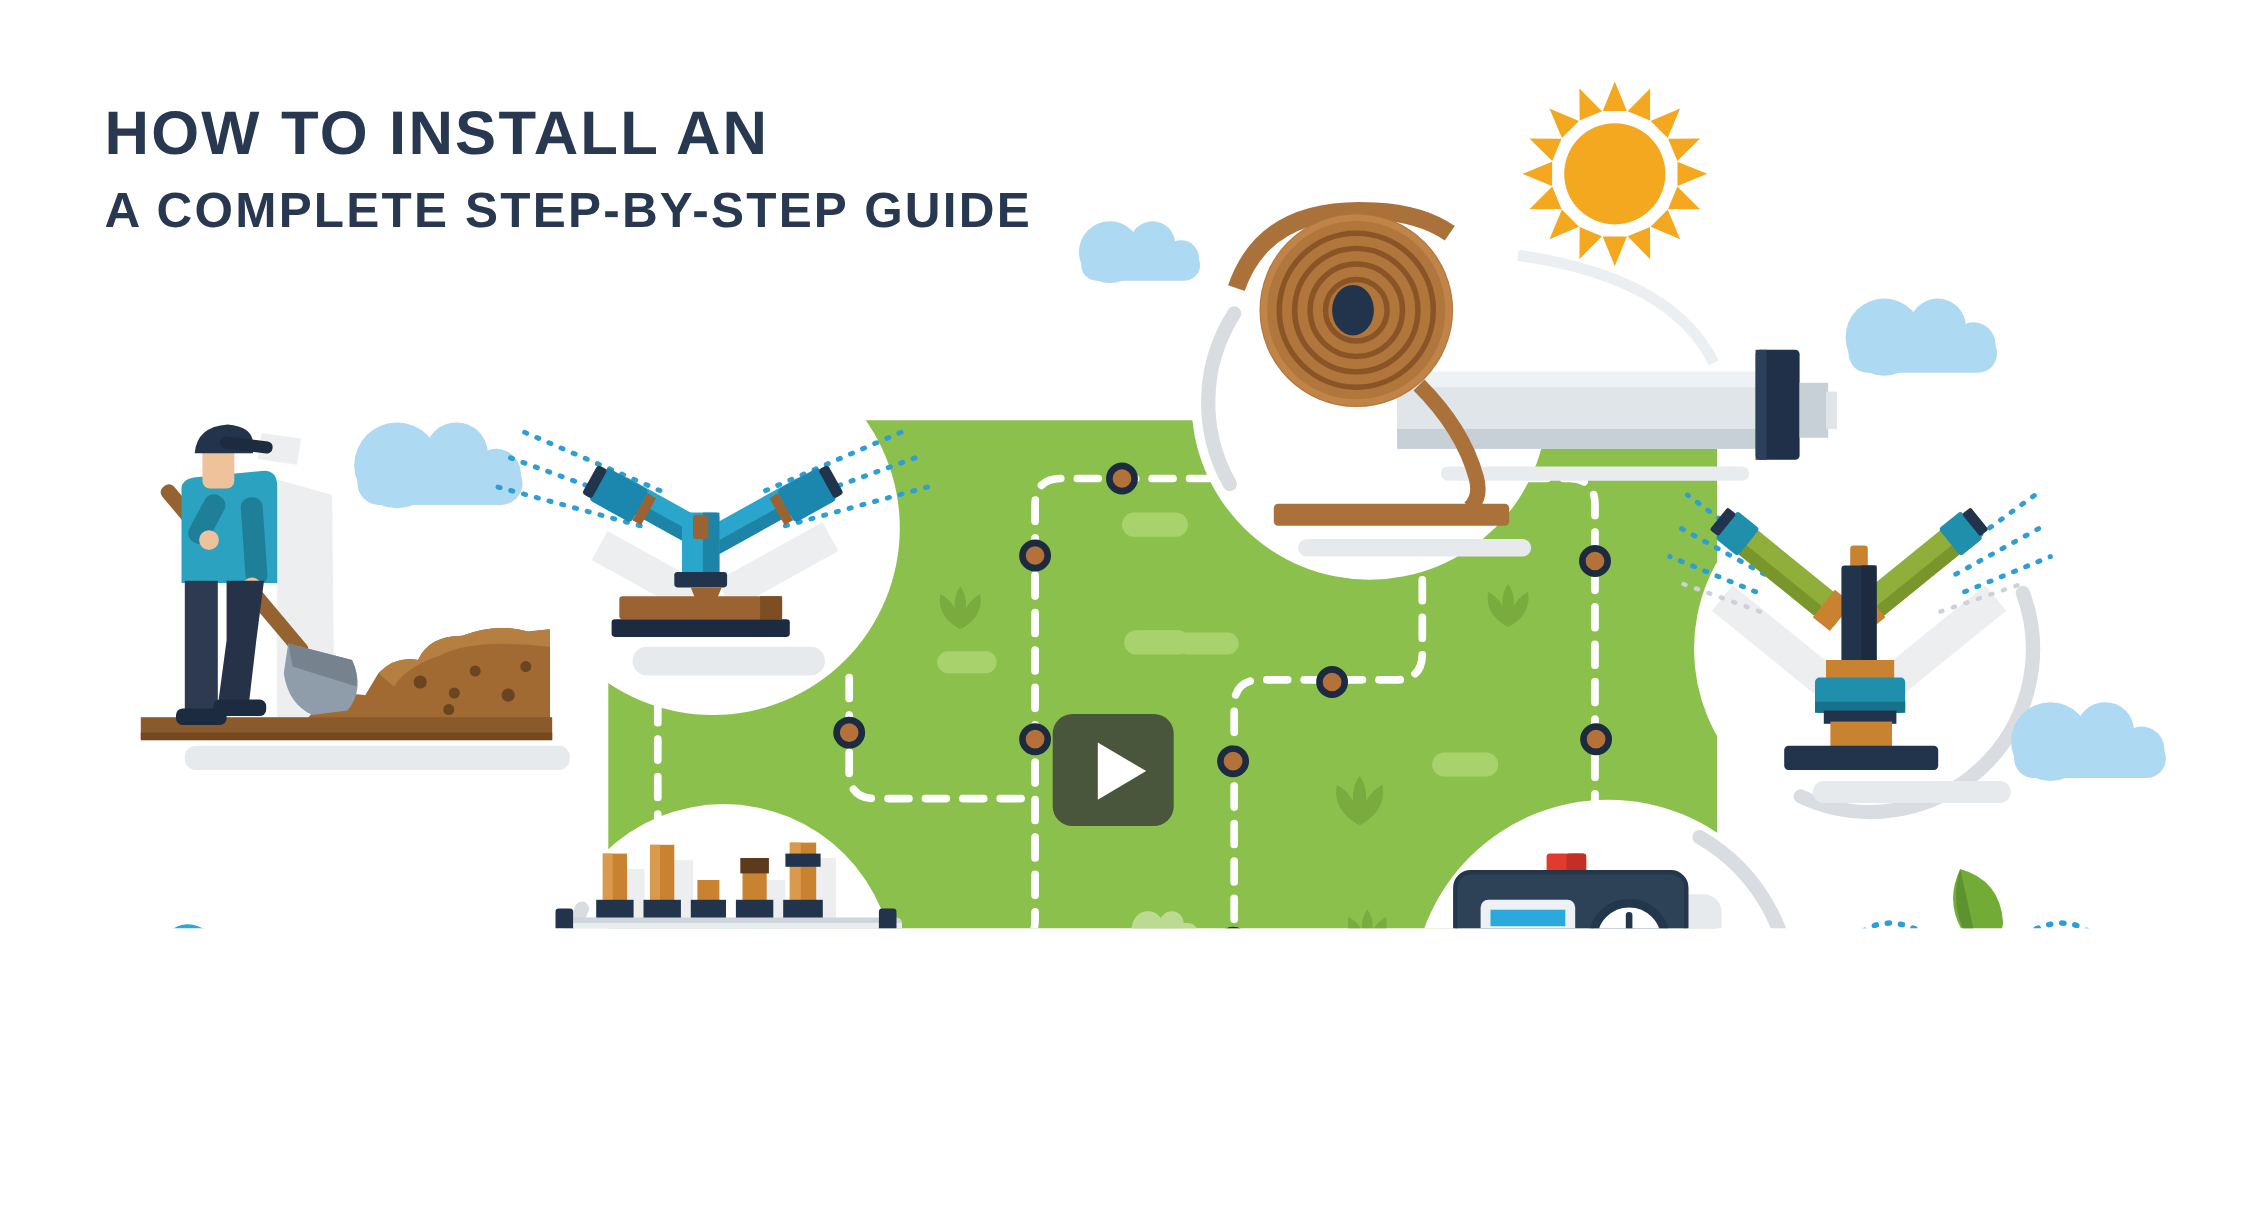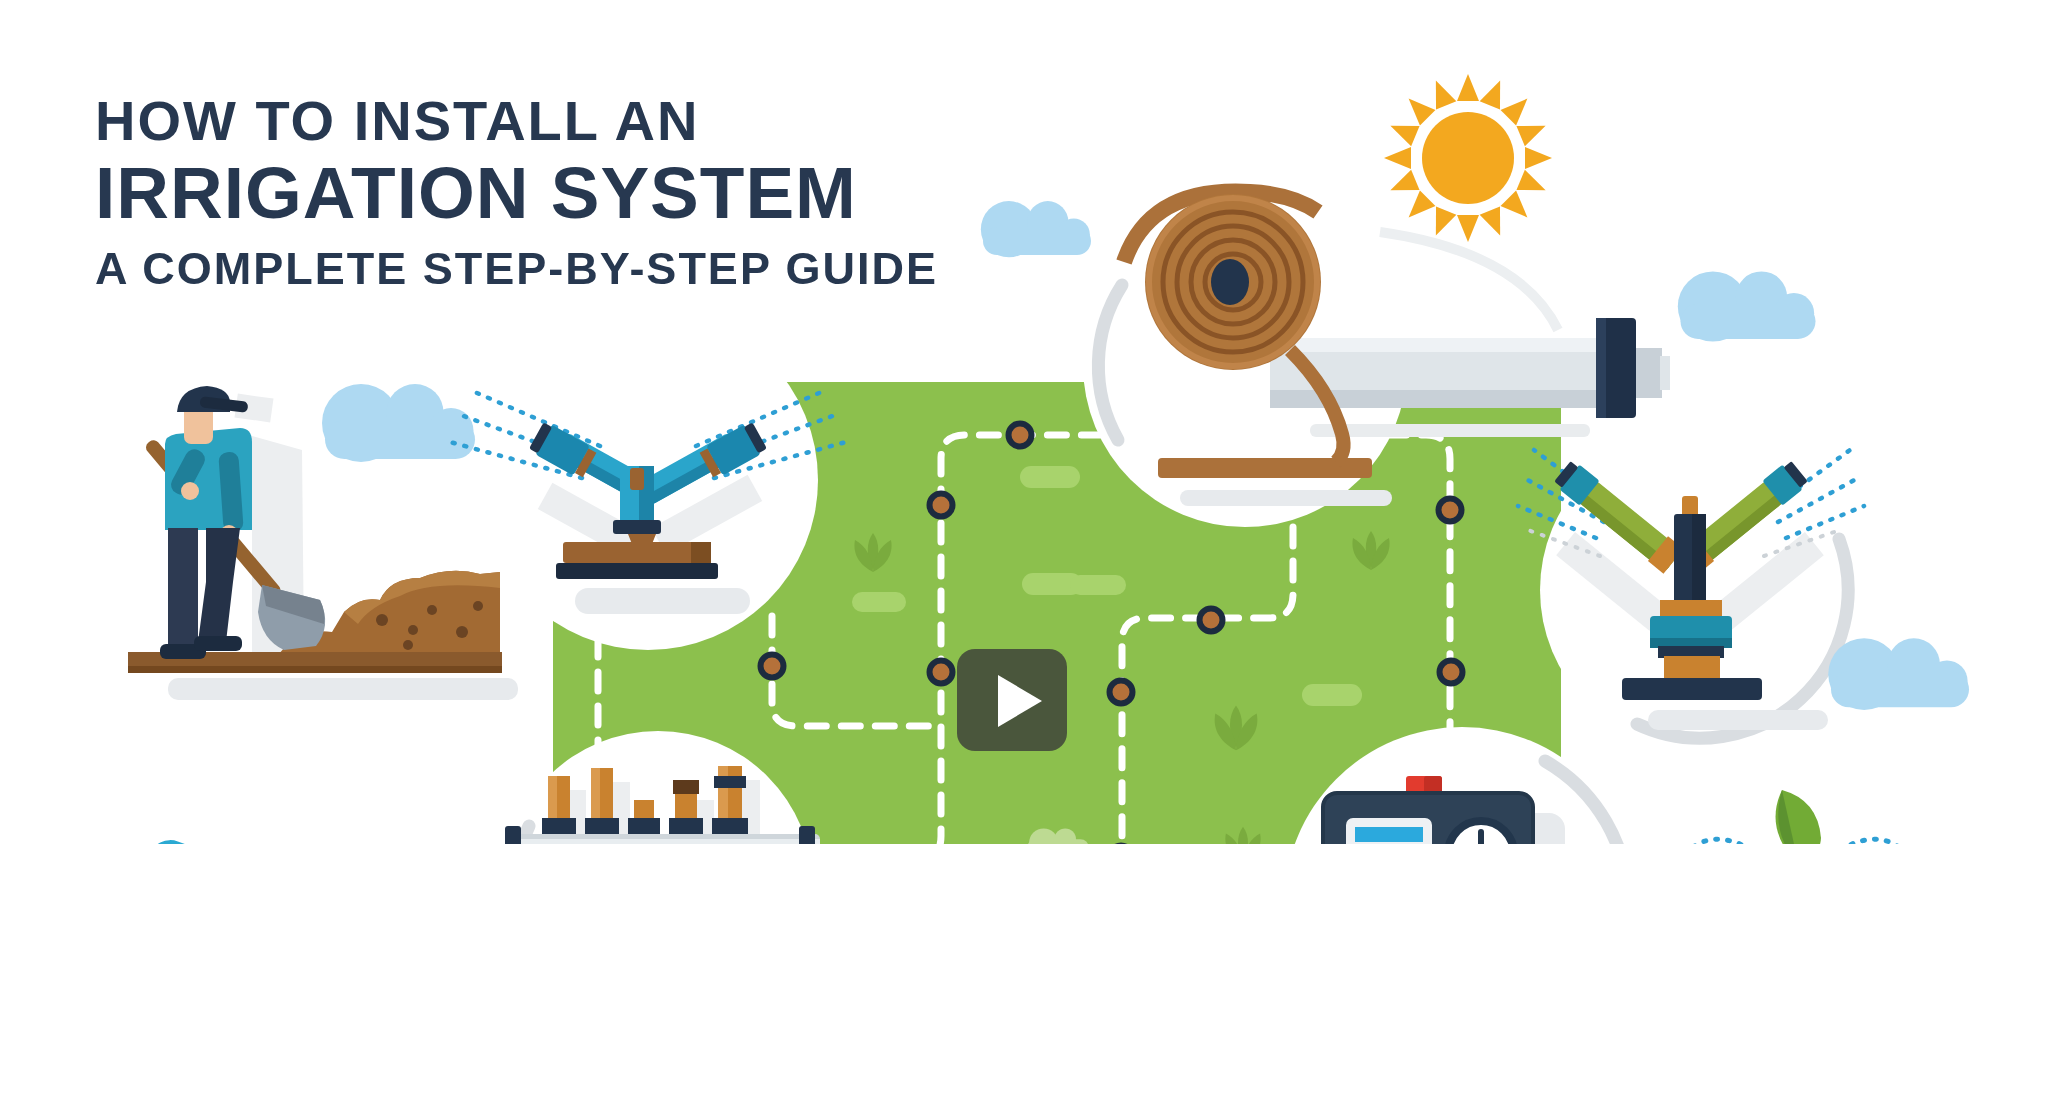--- a/index.html
+++ b/index.html
@@ -434,17 +434,16 @@
   </g>
 
   <g role="button" style="cursor:pointer" aria-label="Play video">
     <rect x="957" y="649" width="110" height="102" rx="18" fill="var(--play)"></rect>
     <polygon points="998,675 998,727 1042,701" fill="#ffffff"></polygon>
   </g>
 </svg>
 
 <header class="title-block">
   <div class="t1">HOW TO INSTALL AN</div>
-  <div class="t2">IRRIGATION SYSTEM</div>
   <div class="t3">A COMPLETE STEP-BY-STEP GUIDE</div>
 </header>
 
 </div>
 
 </body></html>

